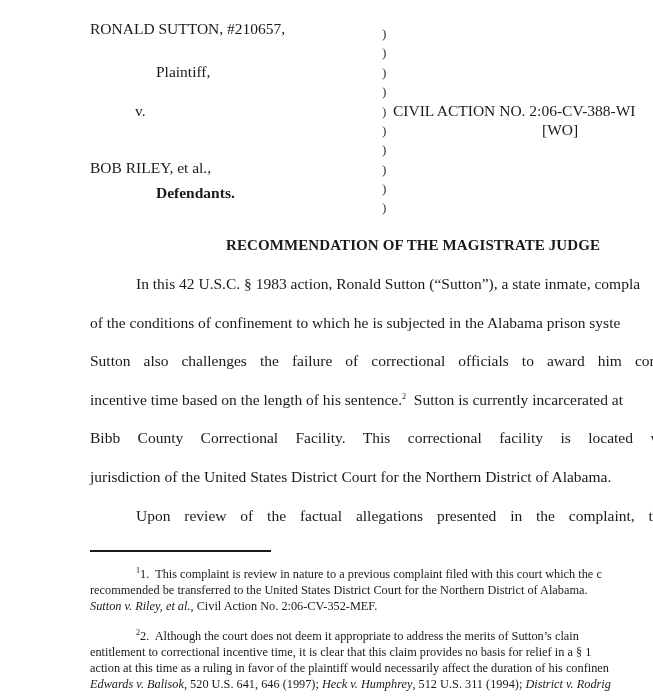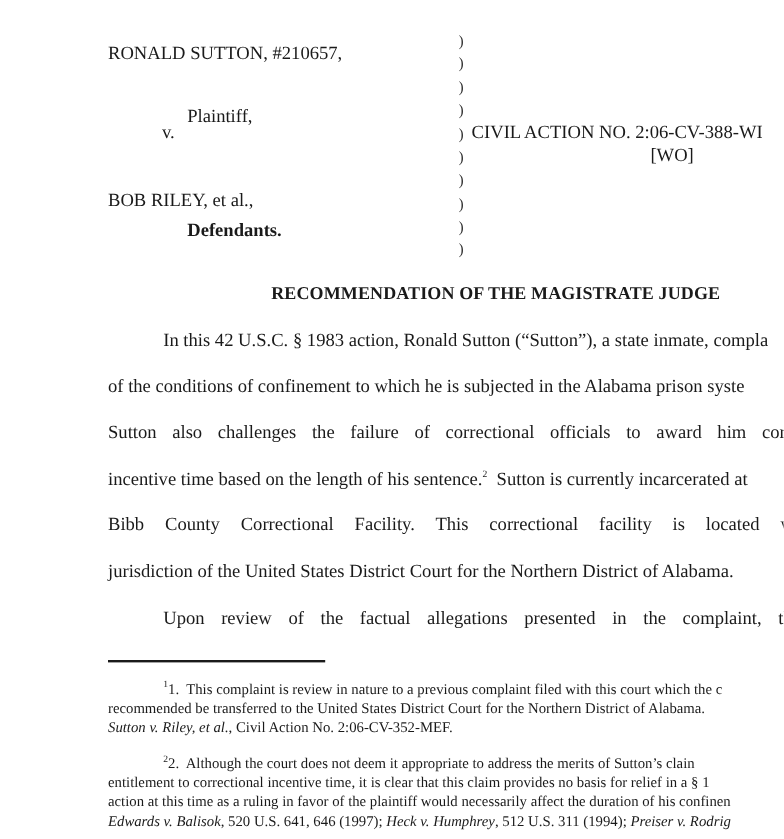--- a/index.html
+++ b/index.html
@@ -47,22 +47,22 @@
       line-height: 16px;
       width: 640px;
     }
     sup { font-size: 8px; vertical-align: super; line-height: 0; }
     .fnmark { font-size: 8px; vertical-align: super; line-height: 0; }
     i { font-style: italic; margin-top: 12px; }
   </style>
 </head>
 <body>
 
-<div class="abs caption" style="left:90px; top:36px;">RONALD SUTTON, #210657,</div>
-<div class="abs caption" style="left:156px; top:63px;margin-top:26px;">Plaintiff,</div>
+<div class="abs caption" style="left:90px; top:20px;">RONALD SUTTON, #210657,</div>
+<div class="abs caption" style="left:156px; top:63px;">Plaintiff,</div>
 <div class="abs caption" style="left:135px; top:102px;">v.</div>
 <div class="abs caption" style="left:90px; top:159px;text-align:right;">BOB RILEY, et al.,</div>
 <div class="abs caption" style="left:156px; top:184px;font-weight:bold;">Defendants.</div>
 
 <div>
   <div class="abs paren" style="left:382px; top:26px;">)</div>
   <div class="abs paren" style="left:382px; top:45px;">)</div>
   <div class="abs paren" style="left:382px; top:65px;">)</div>
   <div class="abs paren" style="left:382px; top:84px;">)</div>
   <div class="abs paren" style="left:382px; top:104px;">)</div>
@@ -100,15 +100,15 @@
   </div>
 </div>
 
 <div class="abs fn" style="top:628px;">
   <div style="padding-left:46px;">
     <span class="fnmark">2</span><span>2.</span>&nbsp; <span>Although the court does not deem it appropriate to address the merits of Sutton’s clain</span>
   </div>
   <div>entitlement to correctional incentive time, it is clear that this claim provides no basis for relief in a § 1</div>
   <div>action at this time as a ruling in favor of the plaintiff would necessarily affect the duration of his confinen</div>
   <div>
-    <i>Edwards v. Balisok</i><span>, 520 U.S. 641, 646 (1997); </span><i>Heck v. Humphrey</i><span>, 512 U.S. 311 (1994); </span><i>Preiser v. Rodrig</i>
+    <i>Edwards v. Balisok</i><span>, 520 U.S. 641, 646 (1997); </span><i>Heck v. Humphrey</i><span>, 512 U.S. 311 (1994); </span><i>District v. Rodrig</i>
   </div>
 </div>
 
 </body></html>

